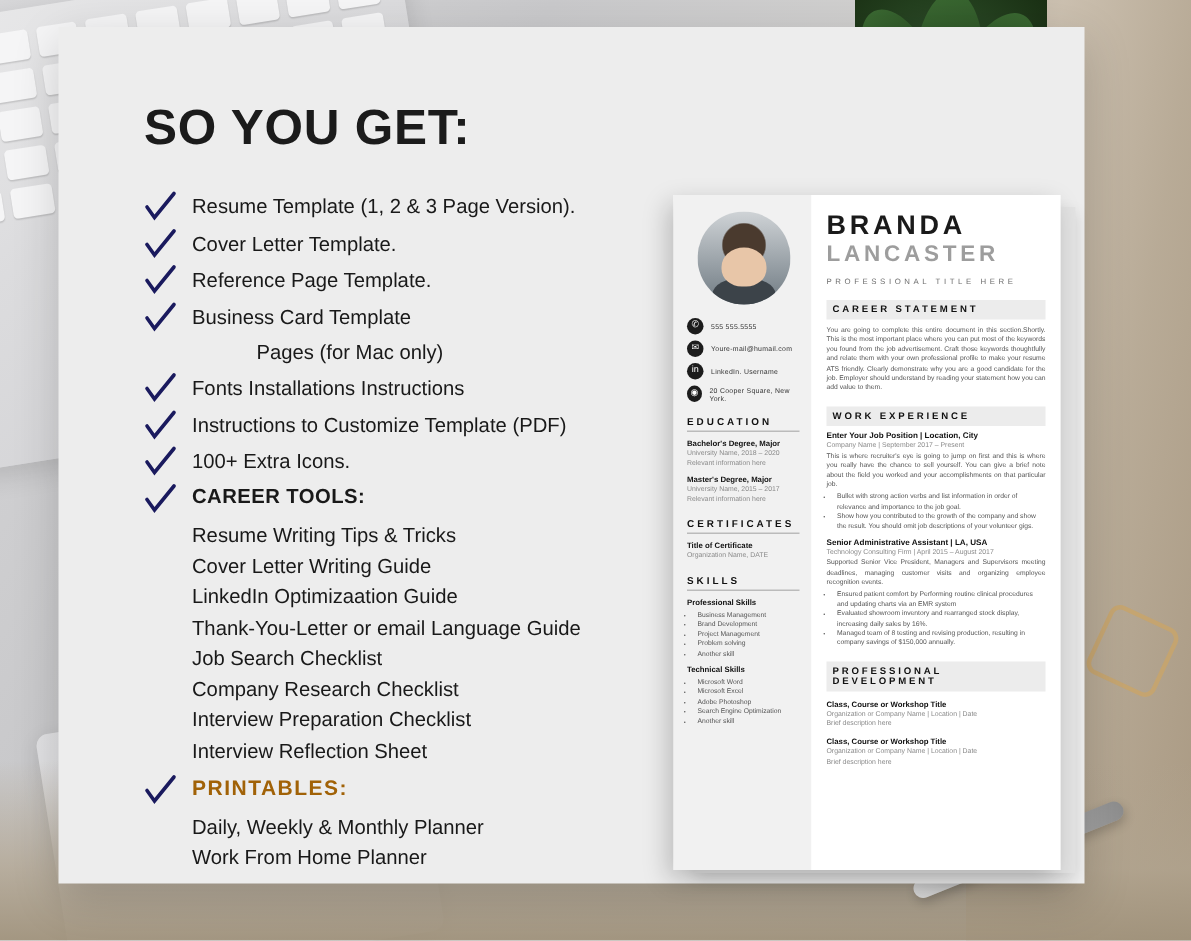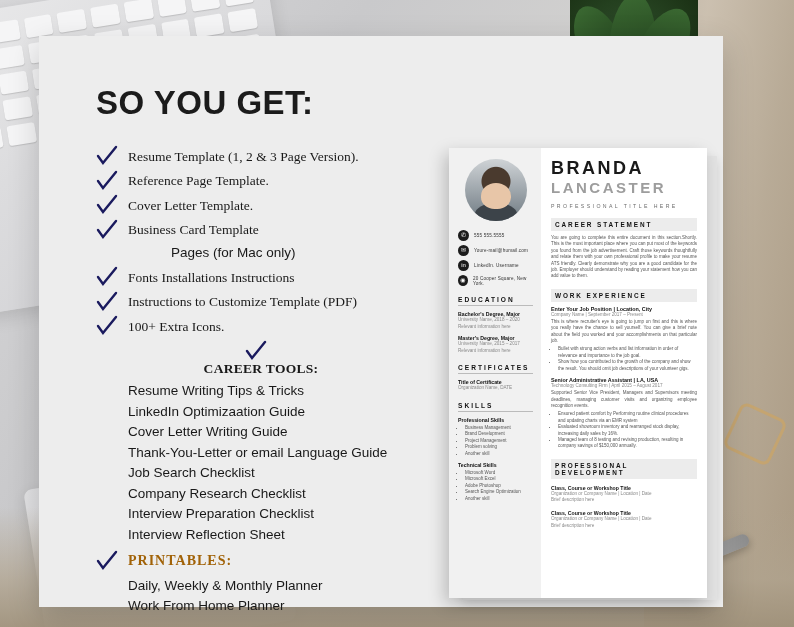--- a/index.html
+++ b/index.html
@@ -62,35 +62,35 @@
     transform:rotate(-22deg); border-radius:7px;
     box-shadow:0 3px 7px rgba(0,0,0,.2);
   }
   .paperclips {
     position:absolute; right:14px; bottom:168px; width:44px; height:44px;
     border:3px solid #c8a46b; border-radius:8px; transform:rotate(25deg); opacity:.85;
   }
 
   
   .card {
-    position:absolute; left:39px; top:36px; width:684px; height:571px;
+    position:absolute; left:39px; top:18px; width:684px; height:571px;
     background:#ededed;
     box-shadow:0 10px 30px rgba(0,0,0,.18);
   }
   .card-inner { position:absolute; inset:0; }
 
   h1.headline {
     position:absolute; left:57px; top:48px;
     margin:0; font-size:33px; font-weight:bold; color:#1b1b1b;
     letter-spacing:.5px;
   }
 
   
   .list { position:absolute; left:57px; top:110px; width:330px; }
-  .row { display:flex; align-items:center; margin-bottom:4.5px;font-family:Liberation Serif, serif; }
+  .row { display:flex; align-items:flex-start; margin-bottom:4.5px; }
   .check { width:20px; min-width:20px; height:20px; margin-right:12px; position:relative; }
   .check svg { position:absolute; left:0; top:-1px; }
   .row-text { font-size:13.5px; color:#191919; line-height:19px; }
   .row-sub  { font-size:13.5px; color:#191919; line-height:19px; margin:-1px 0 5px 75px; }
   .tools-title { font-size:13.5px; color:#191919; font-weight:bold; letter-spacing:.3px; }
   .tools-list { margin:0 0 0 32px; }
   .tools-list div { font-size:13.5px; color:#191919; line-height:20.5px; }
   .print-title { font-size:14px; color:#a16207; font-weight:bold; letter-spacing:1px; }
   .print-list { margin:0 0 0 32px; }
   .print-list div { font-size:13.5px; color:#191919; line-height:20.5px; }
@@ -227,36 +227,36 @@
             </svg>
       </span>
       <span class="row-text">Resume Template (1, 2 &amp; 3 Page Version).</span>
     </div>
     <div class="row">
       <span class="check">
         <svg width="22" height="22" viewBox="0 0 22 22">
               <path d="M2 11 L7 18 L20 2" stroke="#1a1a5e" stroke-width="2.4" fill="none" stroke-linecap="round"></path>
             </svg>
       </span>
+      <span class="row-text">Cover Letter Template.</span>
+    </div>
+    <div class="row">
+      <span class="check">
+        <svg width="22" height="22" viewBox="0 0 22 22">
+              <path d="M2 11 L7 18 L20 2" stroke="#1a1a5e" stroke-width="2.4" fill="none" stroke-linecap="round"></path>
+            </svg>
+      </span>
       <span class="row-text">Reference Page Template.</span>
     </div>
     <div class="row">
       <span class="check">
         <svg width="22" height="22" viewBox="0 0 22 22">
               <path d="M2 11 L7 18 L20 2" stroke="#1a1a5e" stroke-width="2.4" fill="none" stroke-linecap="round"></path>
             </svg>
       </span>
-      <span class="row-text">Cover Letter Template.</span>
-    </div>
-    <div class="row">
-      <span class="check">
-        <svg width="22" height="22" viewBox="0 0 22 22">
-              <path d="M2 11 L7 18 L20 2" stroke="#1a1a5e" stroke-width="2.4" fill="none" stroke-linecap="round"></path>
-            </svg>
-      </span>
       <span class="row-text">Business Card Template</span>
     </div>
     <div class="row-sub">Pages (for Mac only)</div>
 
     <div class="row">
       <span class="check">
         <svg width="22" height="22" viewBox="0 0 22 22">
               <path d="M2 11 L7 18 L20 2" stroke="#1a1a5e" stroke-width="2.4" fill="none" stroke-linecap="round"></path>
             </svg>
       </span>
@@ -272,32 +272,32 @@
     </div>
     <div class="row">
       <span class="check">
         <svg width="22" height="22" viewBox="0 0 22 22">
               <path d="M2 11 L7 18 L20 2" stroke="#1a1a5e" stroke-width="2.4" fill="none" stroke-linecap="round"></path>
             </svg>
       </span>
       <span class="row-text">100+ Extra Icons.</span>
     </div>
 
-    <div class="row" style="margin-top:4px;flex-direction:column;">
+    <div class="row" style="margin-top:4px;">
       <span class="check">
         <svg width="22" height="22" viewBox="0 0 22 22">
               <path d="M2 11 L7 18 L20 2" stroke="#1a1a5e" stroke-width="2.4" fill="none" stroke-linecap="round"></path>
             </svg>
       </span>
       <span class="tools-title">CAREER TOOLS:</span>
     </div>
     <div class="tools-list">
       <div>Resume Writing Tips &amp; Tricks</div>
+      <div>Cover Letter Writing Guide</div>
       <div>LinkedIn Optimizaation Guide</div>
-      <div>Cover Letter Writing Guide</div>
       <div>Thank-You-Letter or email Language Guide</div>
       <div>Job Search Checklist</div>
       <div>Company Research Checklist</div>
       <div>Interview Preparation Checklist</div>
       <div>Interview Reflection Sheet</div>
     </div>
 
     <div class="row" style="margin-top:6px;">
       <span class="check">
         <svg width="22" height="22" viewBox="0 0 22 22">

